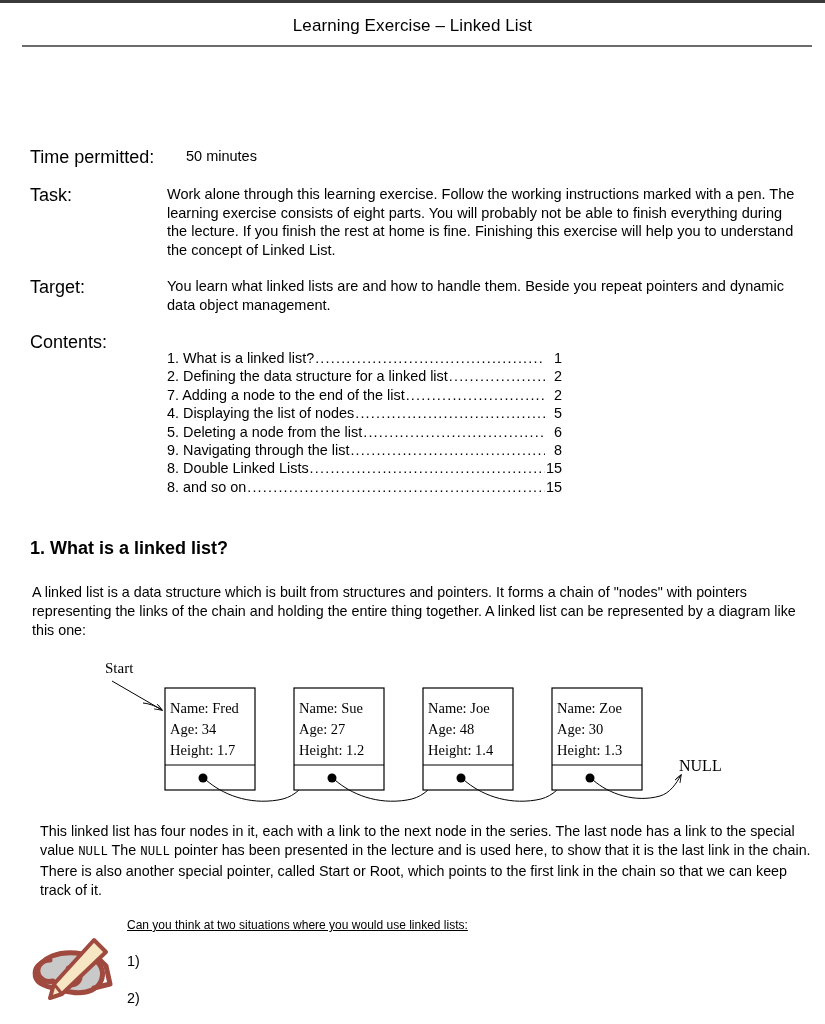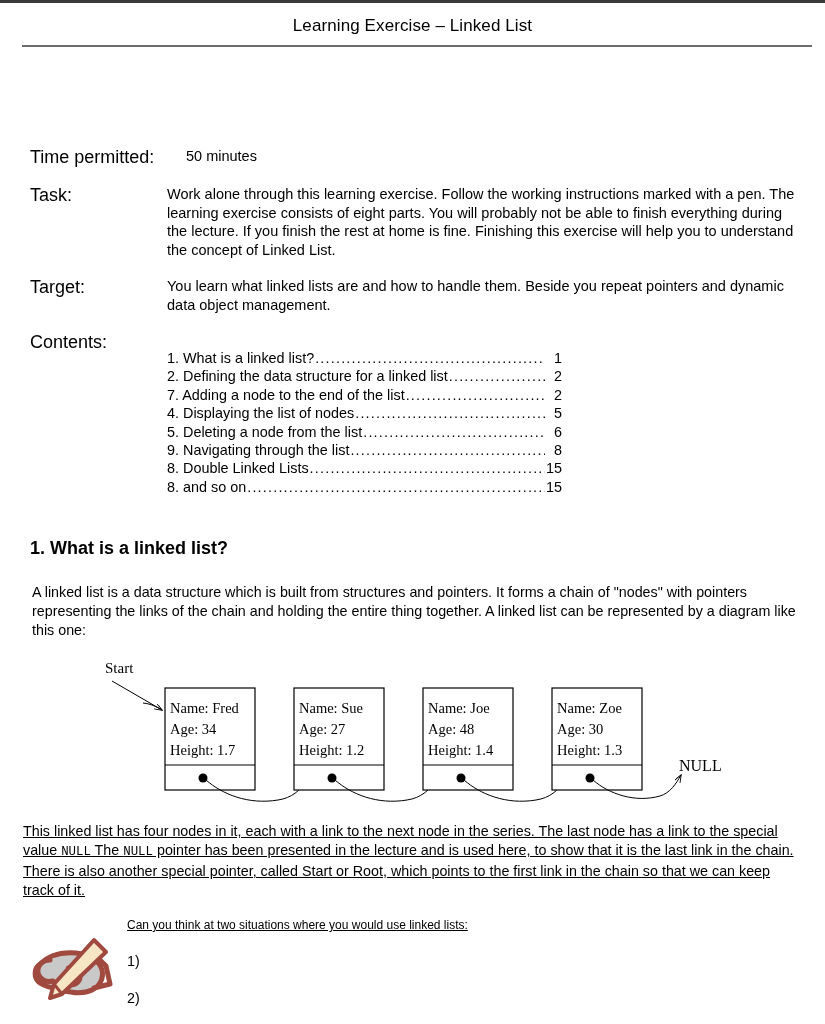--- a/index.html
+++ b/index.html
@@ -110,24 +110,23 @@
     position: absolute;
     font-size: 14.3px;
     line-height: 19px;
   }
   #para-intro {
     left: 32px;
     top: 583px;
     width: 778px;
   }
   #para-after {
-    left: 23px;
+    left: 40px;
     top: 822px;
     width: 778px;
-    text-decoration: underline;
   }
   .mono {
     font-family: "Liberation Mono", monospace;
     font-size: 12.4px;
   }
 
   
   .diagram {
     position: absolute;
     left: 0;

